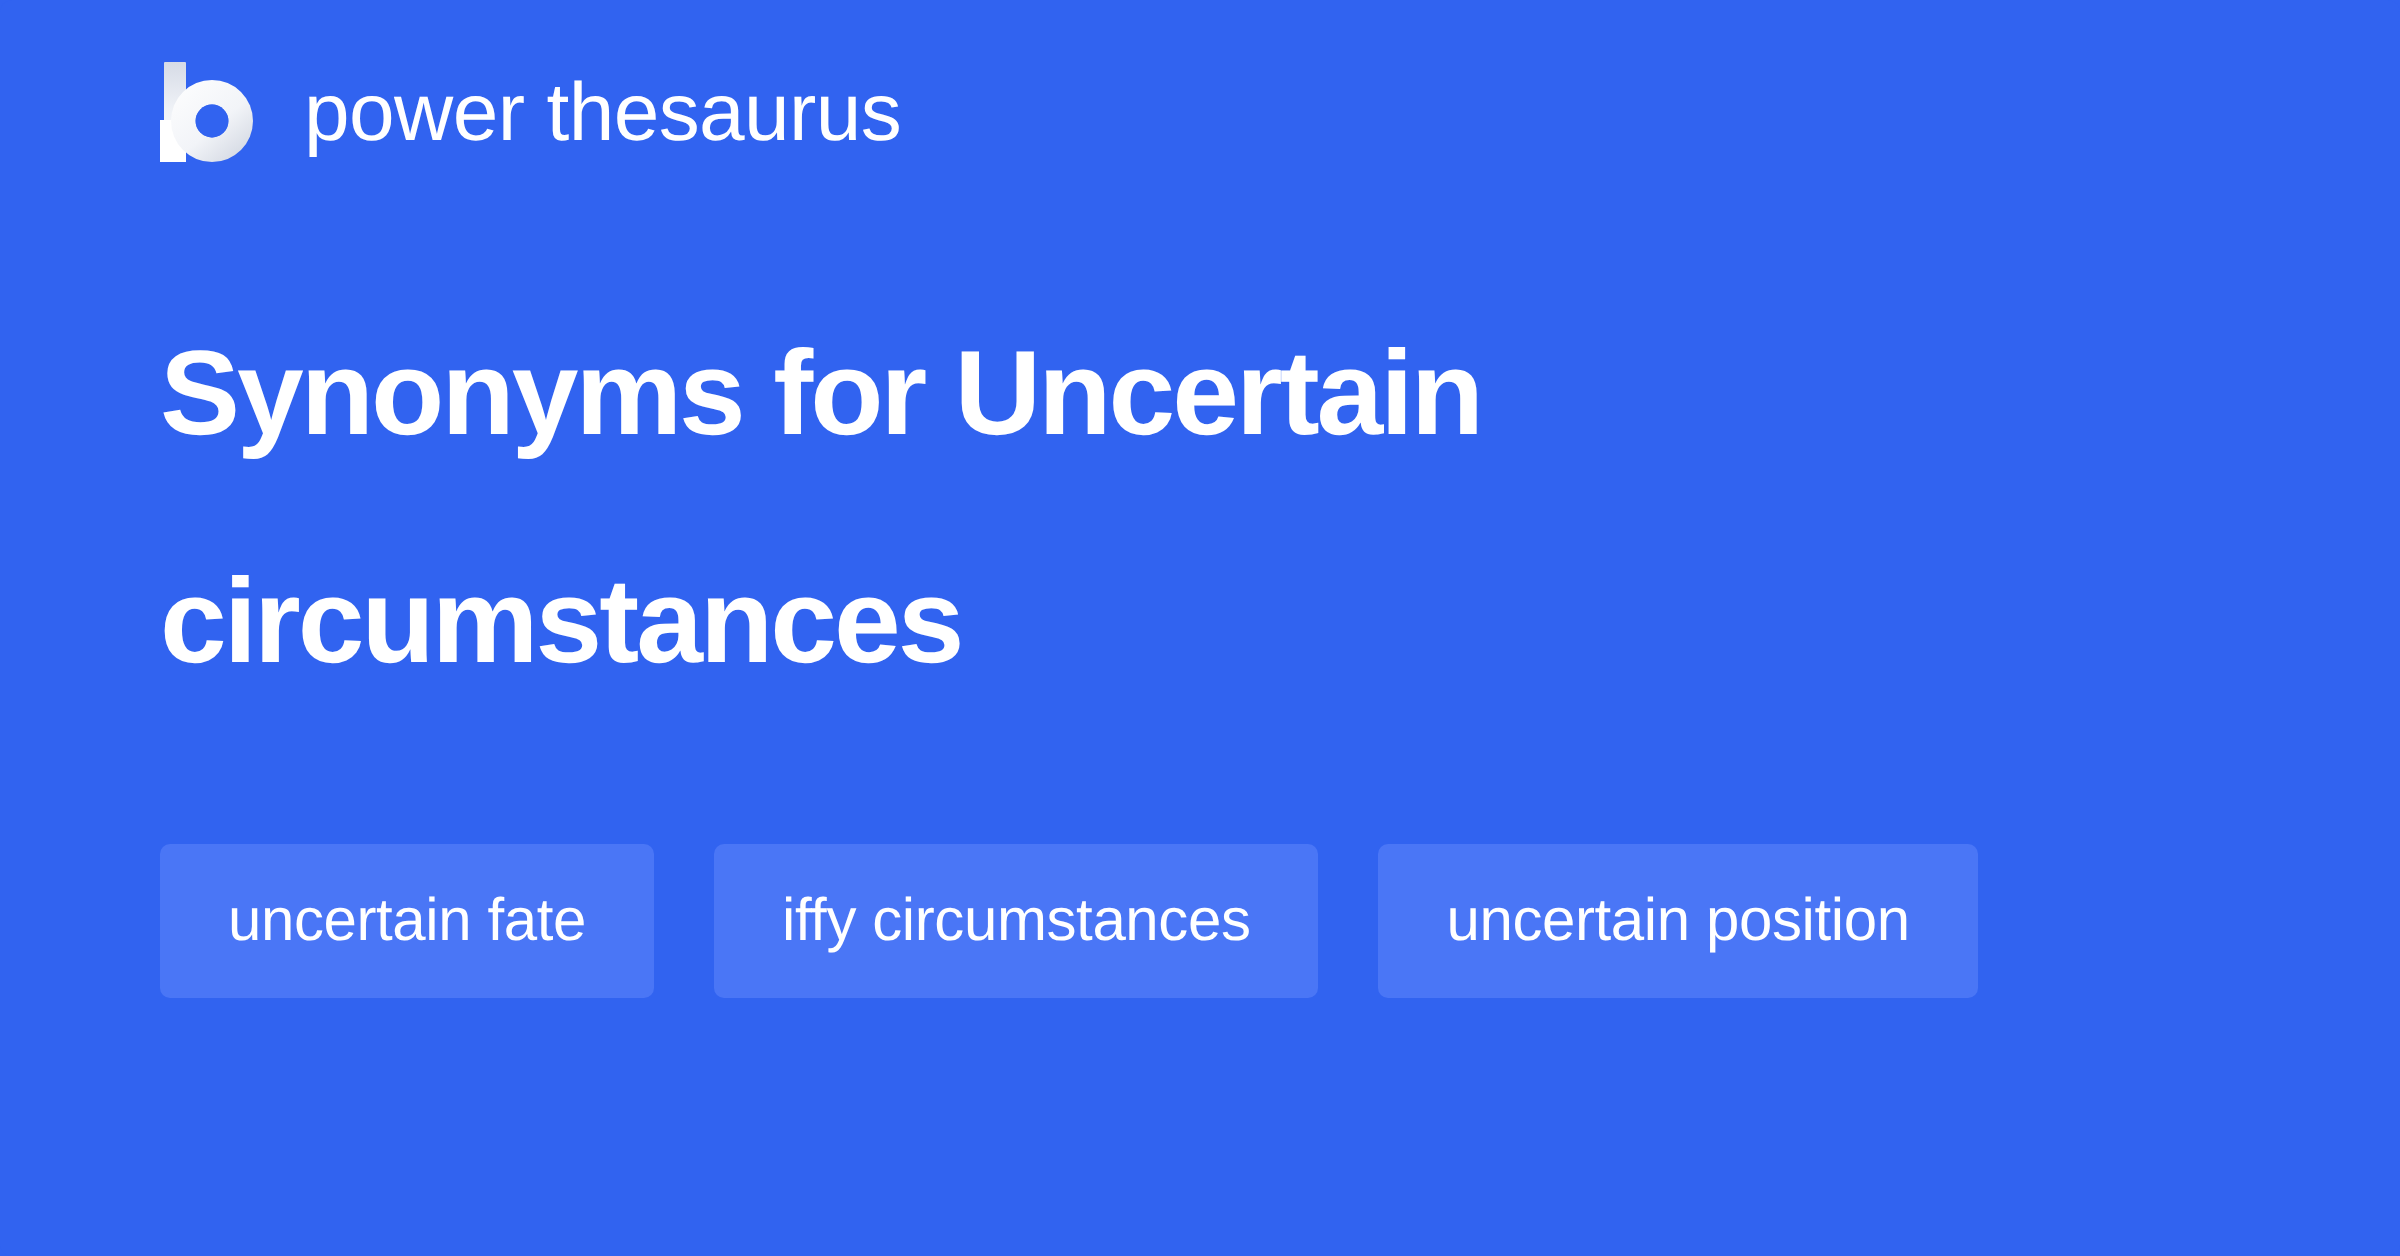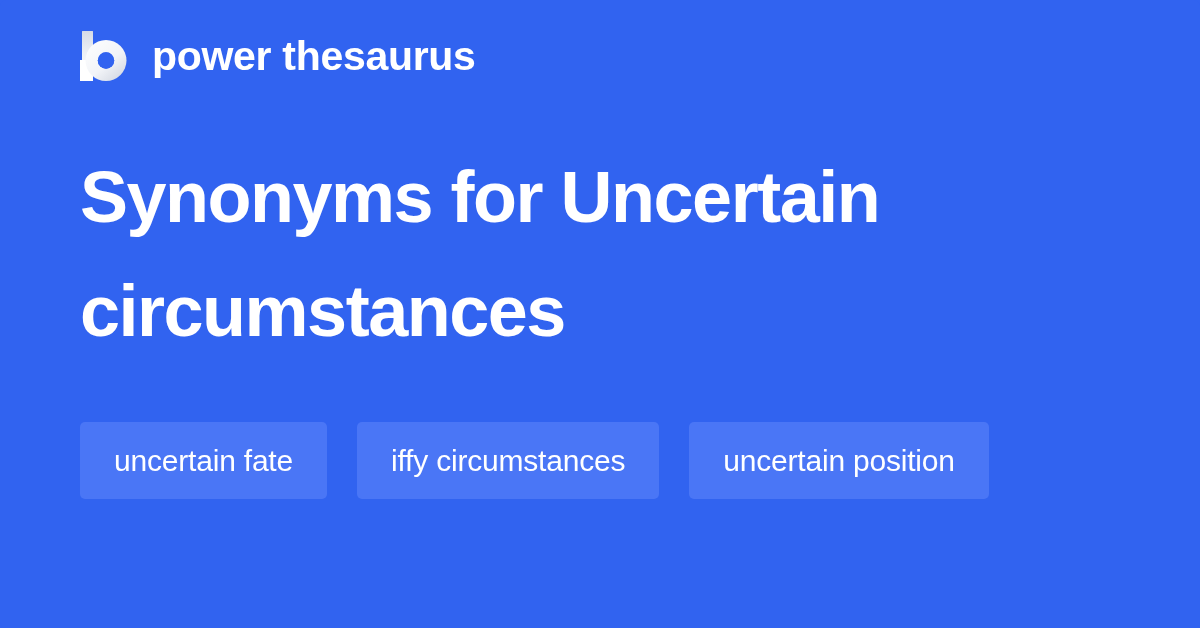--- a/index.html
+++ b/index.html
@@ -39,36 +39,36 @@
 
   .brand-logo {
     width:50px;
     height:50px;
     display:block;
     flex:0 0 auto;
   }
 
   .brand-name {
     font-size:41px;
-    font-weight:700;
+    font-weight:400;
     line-height:1;
     color:#ffffff;
     letter-spacing:-0.3px;
     white-space:nowrap;
     font-family:"Liberation Sans", sans-serif;
   }
 
   
   .headline {
     position:absolute;
     left:80px;
     top:140px;
     width:1010px;
     color:#ffffff;
-    font-size:72px;
+    font-size:60px;
     font-weight:700;
     line-height:114px;
     letter-spacing:-1.5px;
     font-family:"Liberation Sans", sans-serif;
   }
 
   .headline .hl-line { display:block; white-space:nowrap; }
 
   
   .chips {

